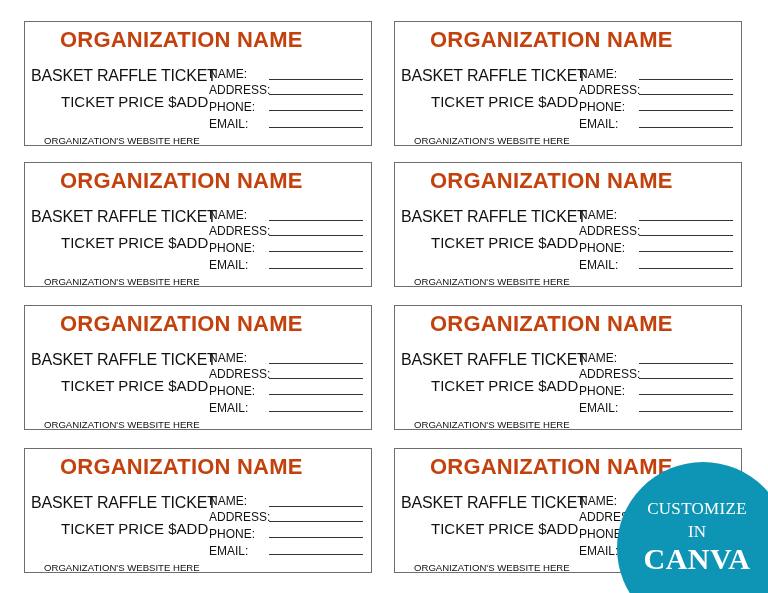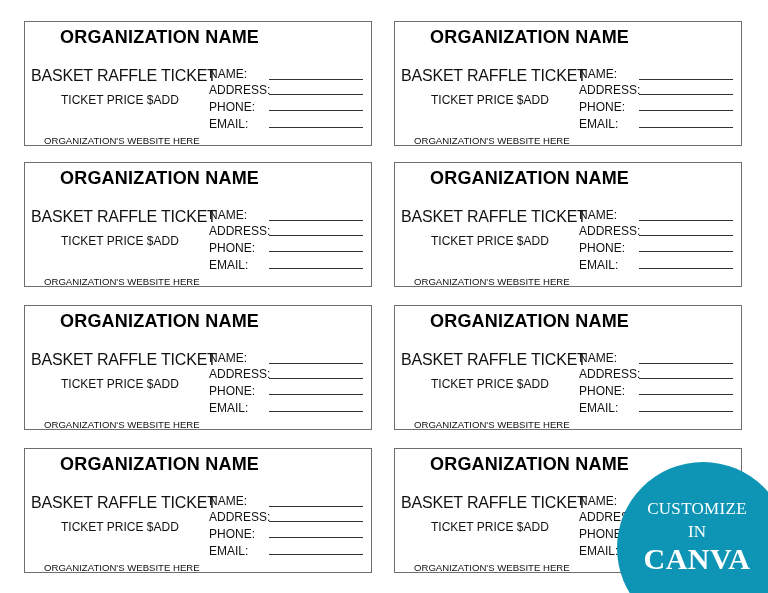--- a/index.html
+++ b/index.html
@@ -1,20 +1,20 @@
 <!DOCTYPE html>
 <html><head>
 <meta charset="utf-8">
 <style>
   html,body{margin:0;padding:0;}
   body{width:768px;height:593px;background:#ffffff;position:relative;overflow:hidden;font-family:"Liberation Sans",sans-serif;color:#111;}
   .ticket{position:absolute;width:348px;height:125px;border:1px solid #6e6e6e;box-sizing:border-box;background:#fff;}
-  .org{position:absolute;left:35px;top:5px;font-size:18px;font-weight:bold;letter-spacing:0.2px;white-space:nowrap;color:#000000;}
+  .org{position:absolute;left:35px;top:5px;font-size:22px;font-weight:bold;letter-spacing:0.2px;white-space:nowrap;color:#c2410c;}
   .basket{position:absolute;left:6px;top:45px;font-size:16px;white-space:nowrap;letter-spacing:-0.2px;}
-  .price{position:absolute;left:36px;top:71px;font-size:12px;white-space:nowrap;}
+  .price{position:absolute;left:36px;top:71px;font-size:15px;white-space:nowrap;}
   .site{position:absolute;left:19px;top:113px;font-size:9.6px;white-space:nowrap;}
   .lbl{position:absolute;left:184px;font-size:12px;white-space:nowrap;}
   .line{position:absolute;left:244px;width:94px;height:0;border-top:1px solid #333;}
   .badge{position:absolute;left:617px;top:462px;width:172px;height:172px;border-radius:50%;background:#0e95b5;color:#fff;font-family:"Liberation Serif","DejaVu Serif",serif;text-align:center;}
   .badge .b1{position:absolute;left:0;width:172px;top:37px;font-size:17px;letter-spacing:0.3px;left:-6px;}
   .badge .b2{position:absolute;width:172px;top:60px;font-size:17px;left:-6px;}
   .badge .b3{position:absolute;width:172px;top:80px;font-size:30px;font-weight:bold;letter-spacing:0.5px;left:-6px;}
 </style>
 </head>
 <body>

